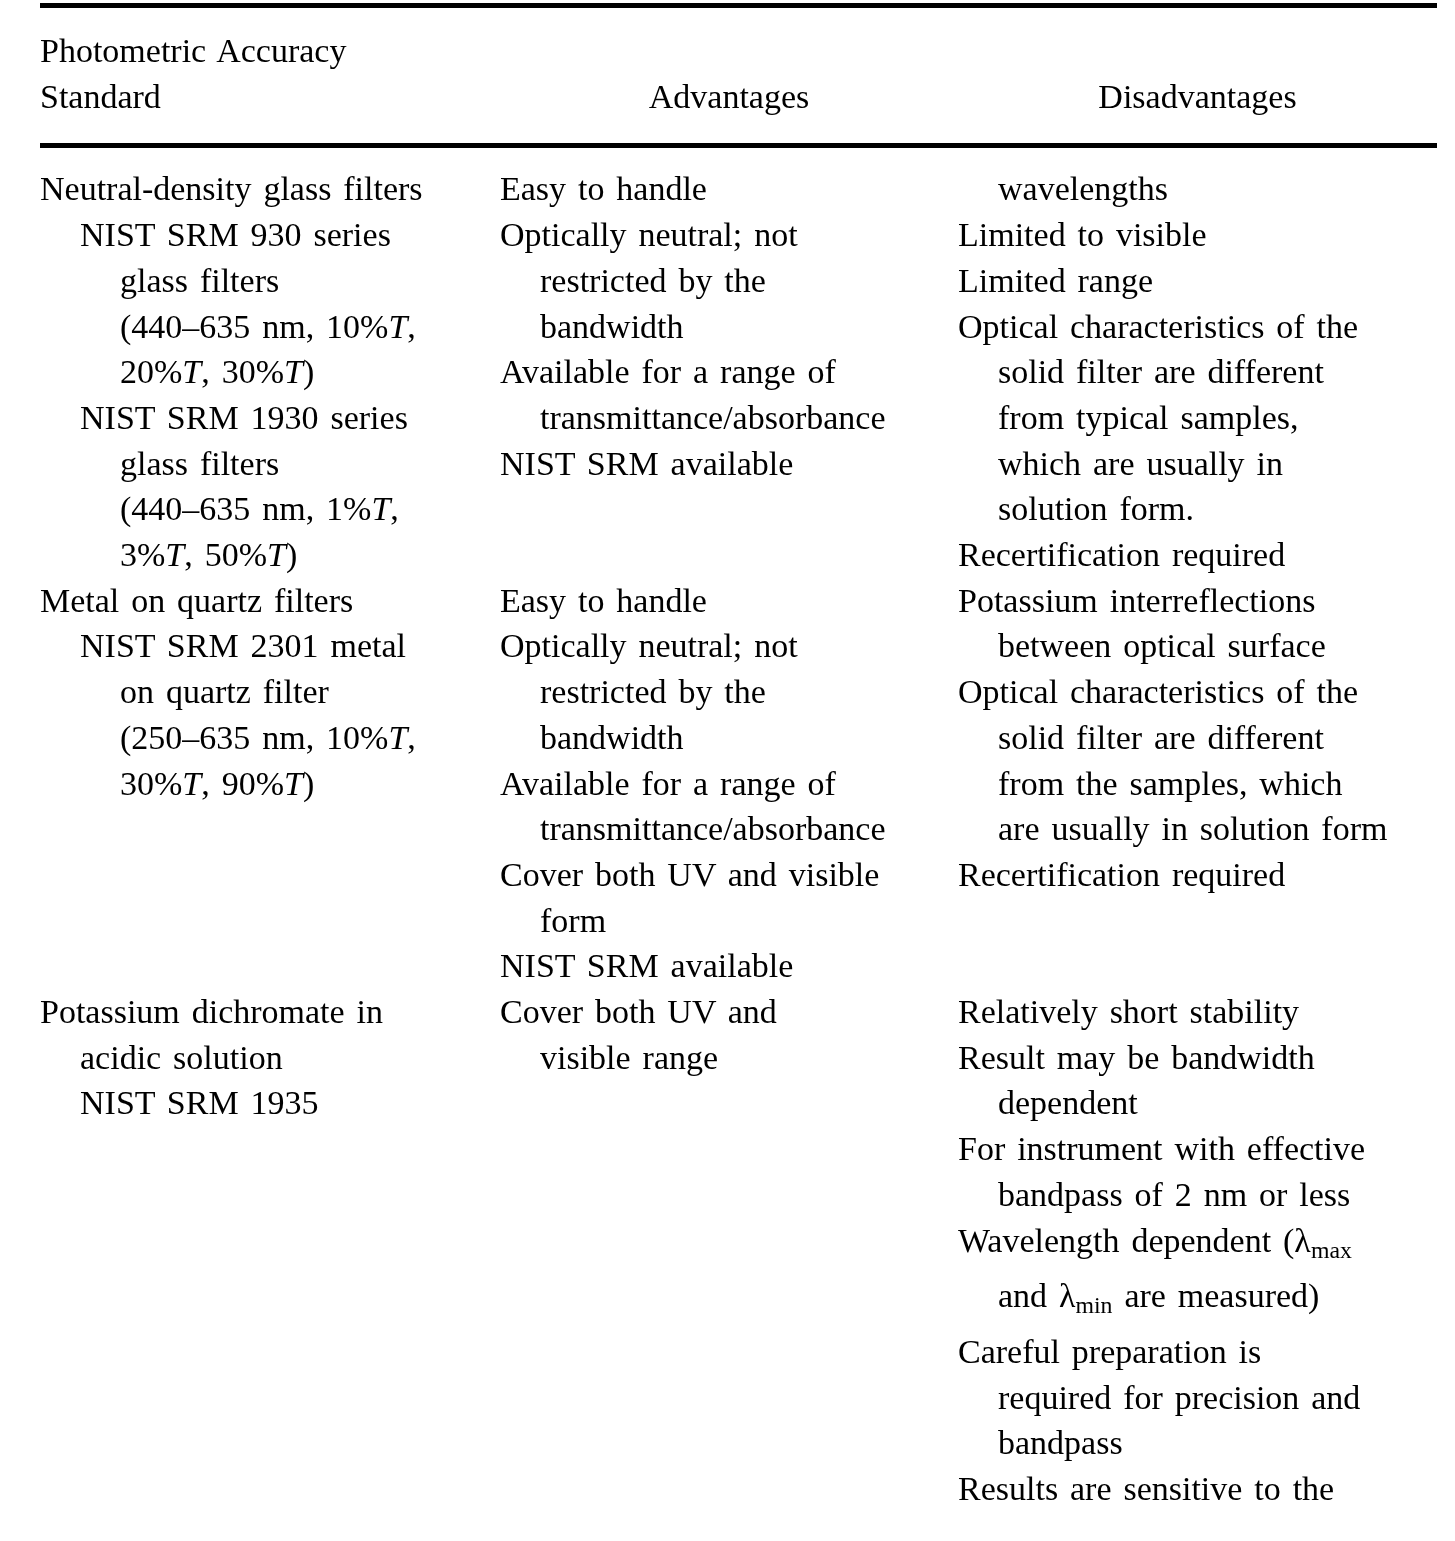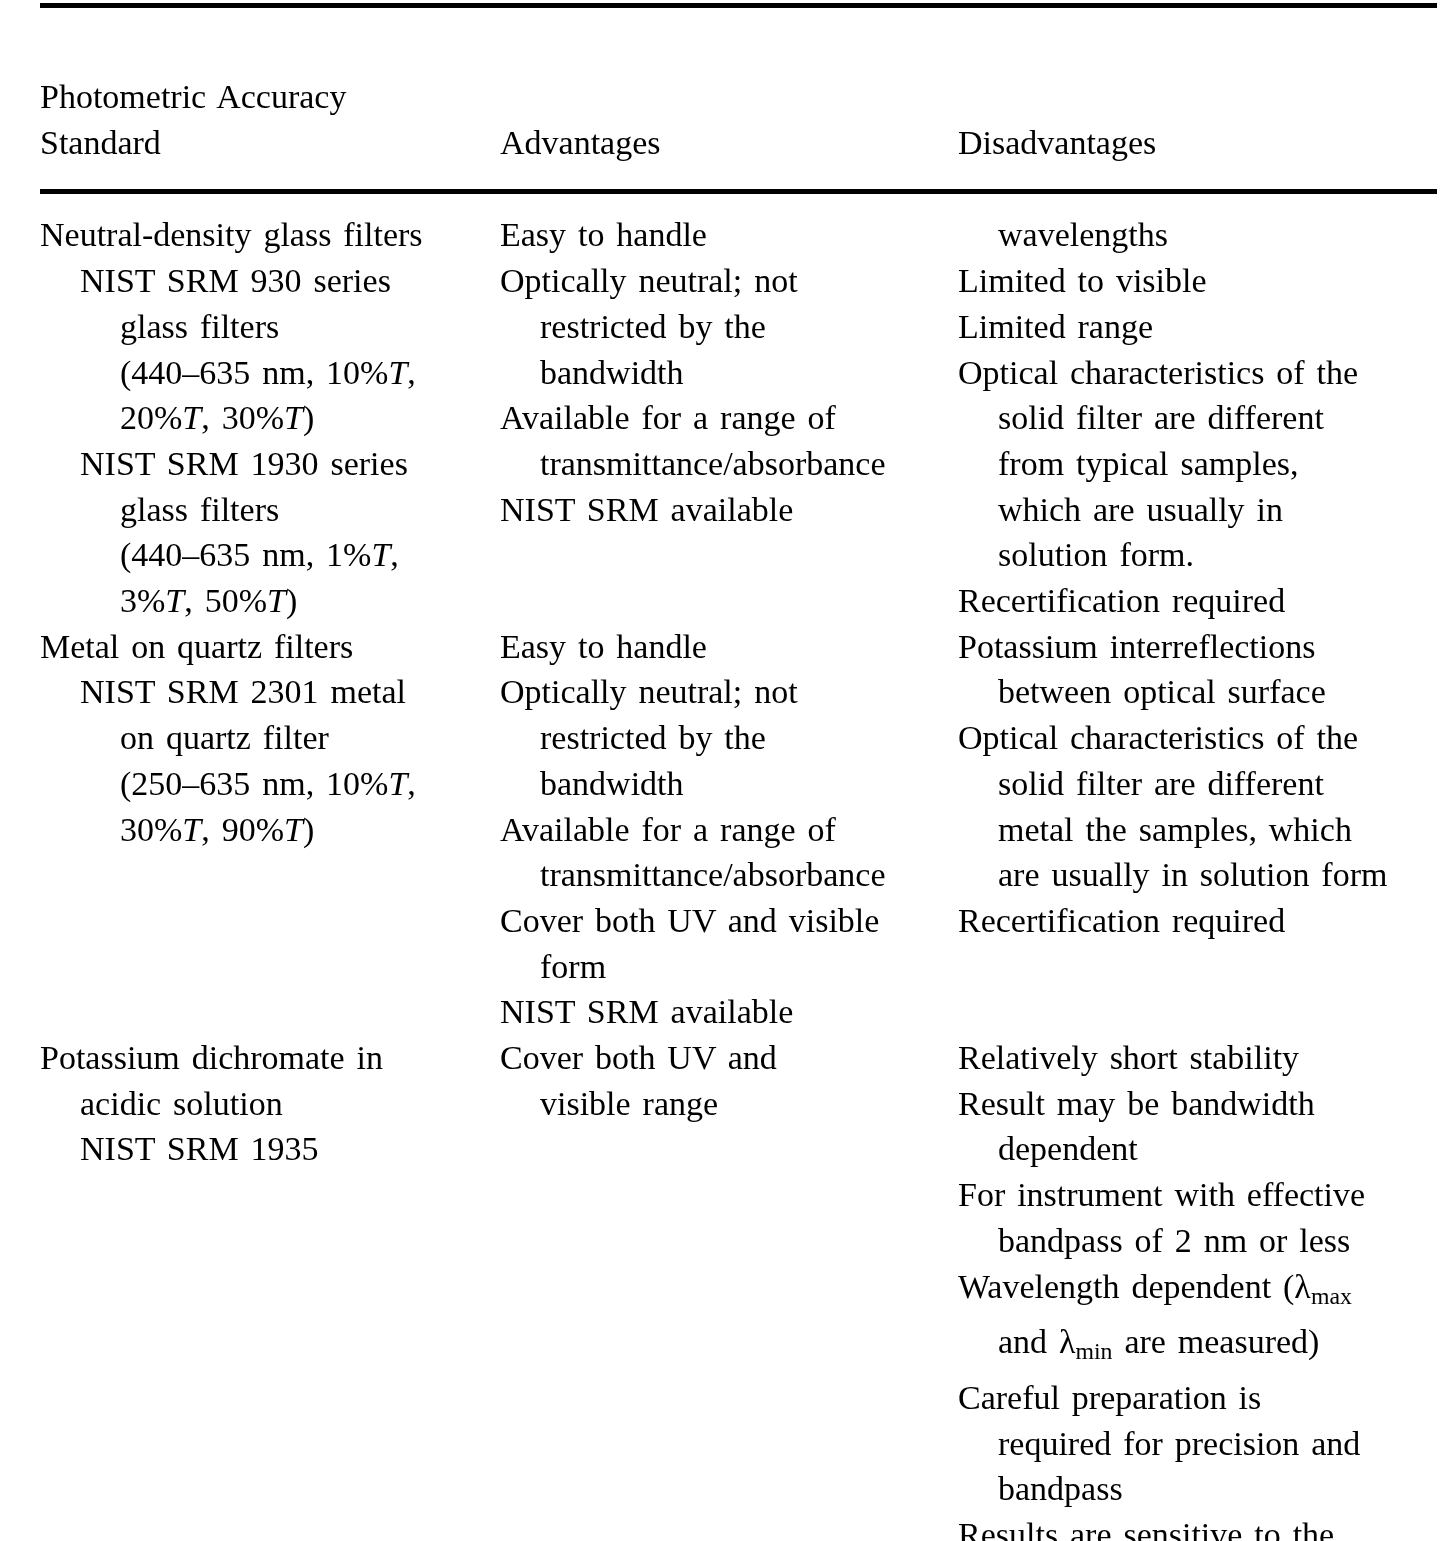--- a/index.html
+++ b/index.html
@@ -25,23 +25,22 @@
     background: #000000;
   }
   .rule-top { margin-top: 3px; }
   .hdr {
     display: grid;
     grid-template-columns: 460px 458px 479px;
     padding-left: 40px;
     padding-top: 20px;
     padding-bottom: 24px;
     align-items: end;
-    margin-top: 46px;
   }
-  .hdr .hcell-center { }
+  .hdr .hcell-center { text-align: center; }
   .line {
     line-height: 45.7px;
     white-space: nowrap;
   }
   .i1 { padding-left: 40px; }
   .i2 { padding-left: 80px; font-family: Liberation Serif, serif; }
   .tbody { padding-top: 18px; }
   .trow {
     display: grid;
     grid-template-columns: 460px 458px 479px;
@@ -128,21 +127,21 @@
           <div class="line i1">transmittance/absorbance</div>
           <div class="line">Cover both UV and visible</div>
           <div class="line i1">form</div>
           <div class="line">NIST SRM available</div>
         </div>
         <div>
           <div class="line">Potassium interreflections</div>
           <div class="line i1">between optical surface</div>
           <div class="line">Optical characteristics of the</div>
           <div class="line i1">solid filter are different</div>
-          <div class="line i1">metal the samples, which</div>
+          <div class="line i1">from the samples, which</div>
           <div class="line i1">are usually in solution form</div>
           <div class="line">Recertification required</div>
         </div>
       </div>
       <div class="trow">
         <div>
           <div class="line">Potassium dichromate in</div>
           <div class="line i1">acidic solution</div>
           <div class="line i1">NIST SRM 1935</div>
         </div>

